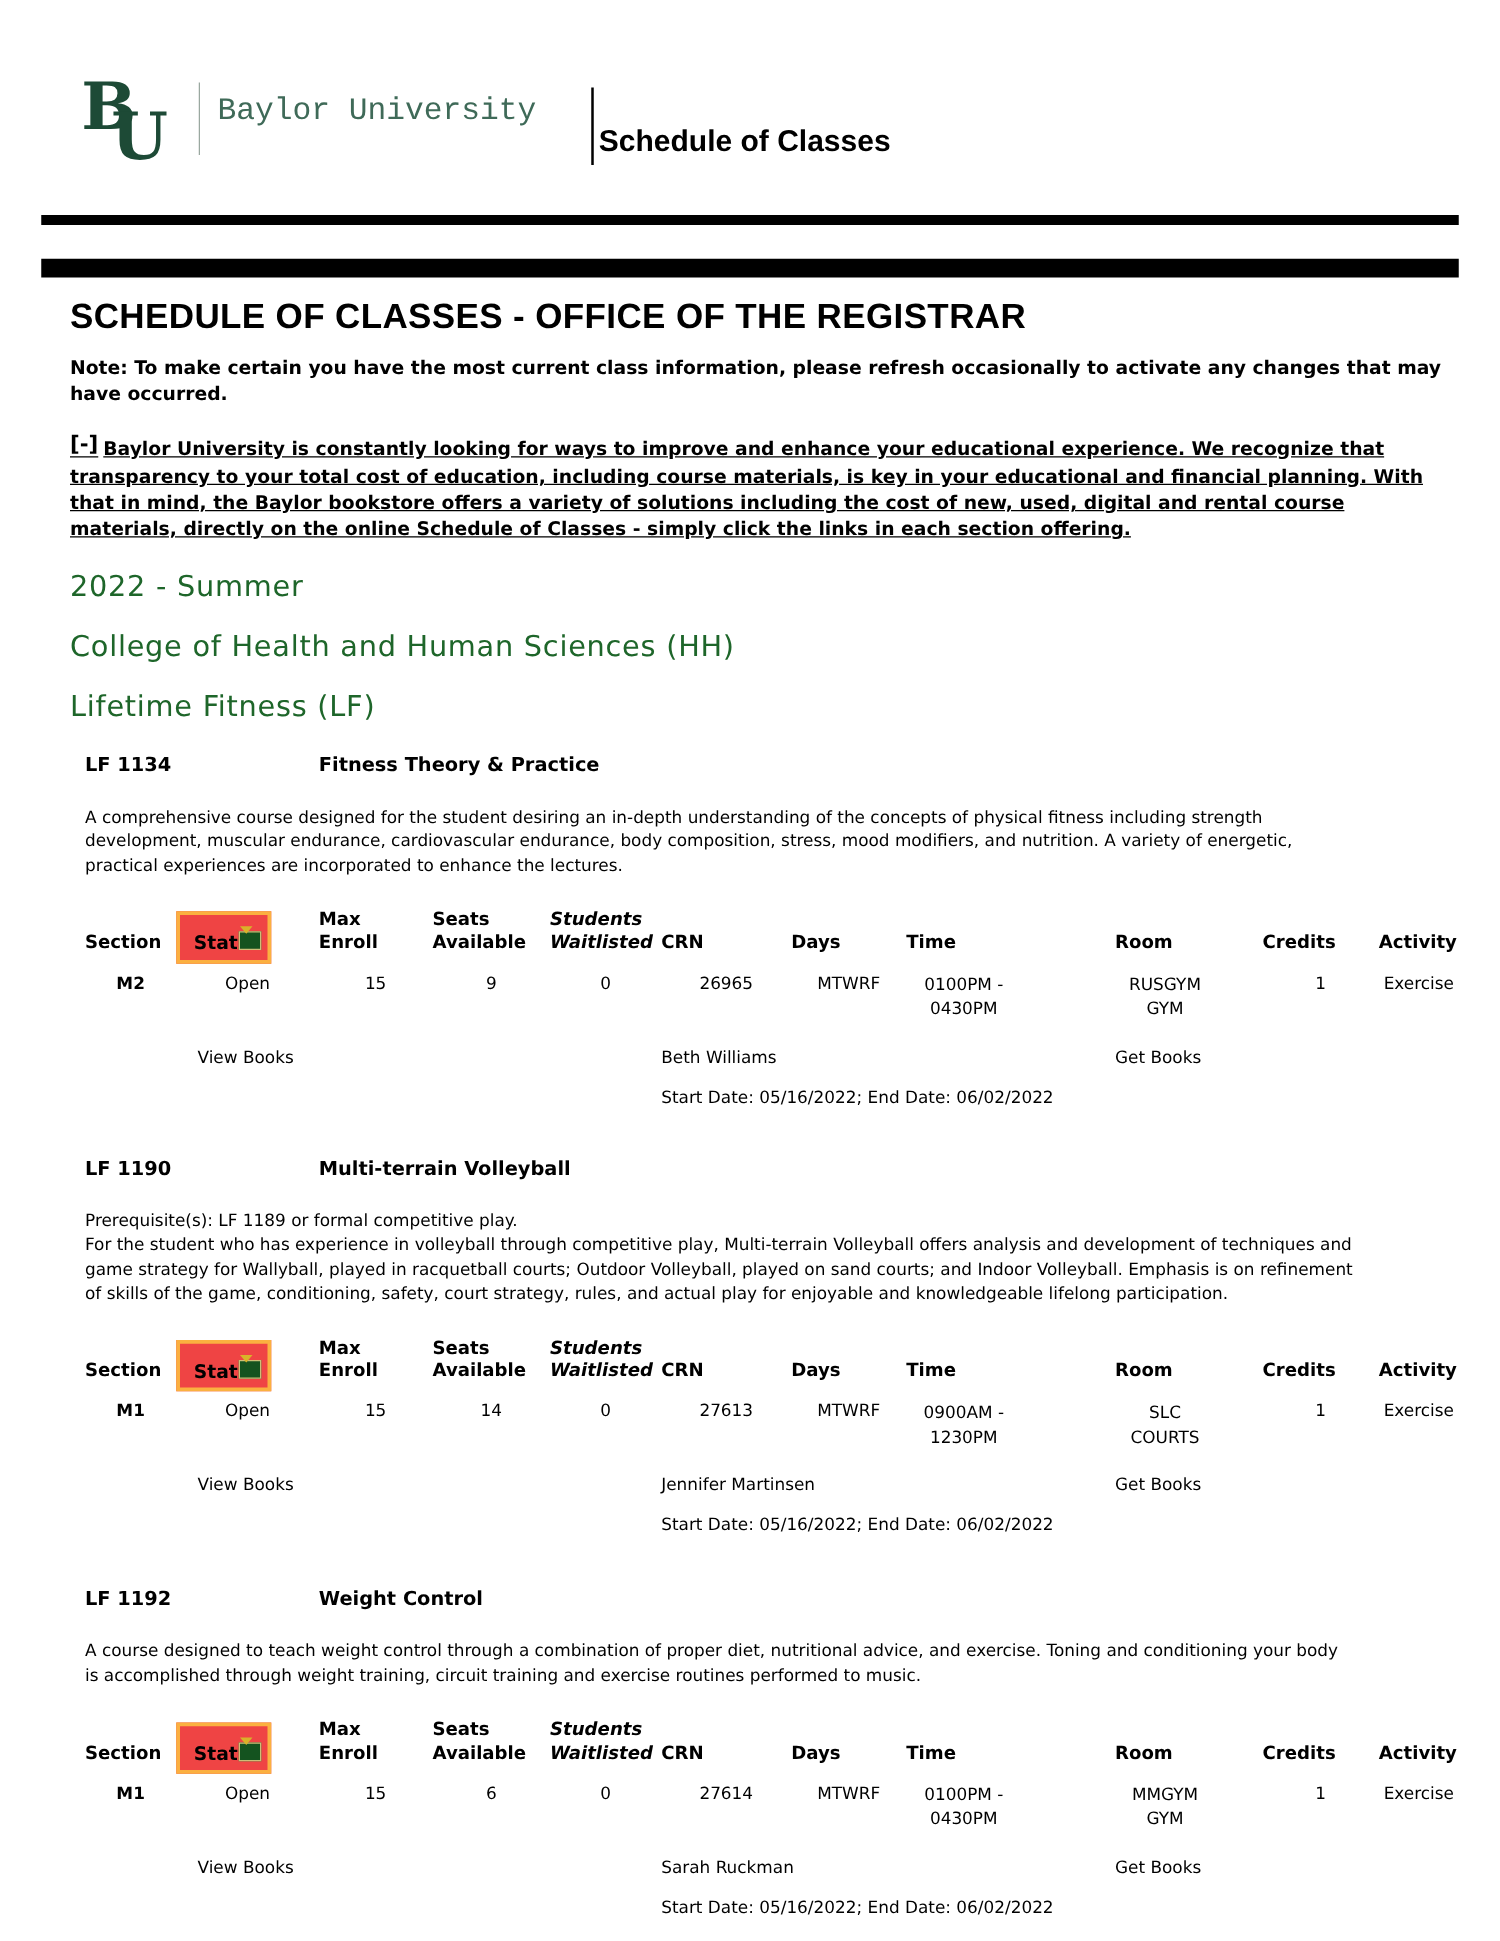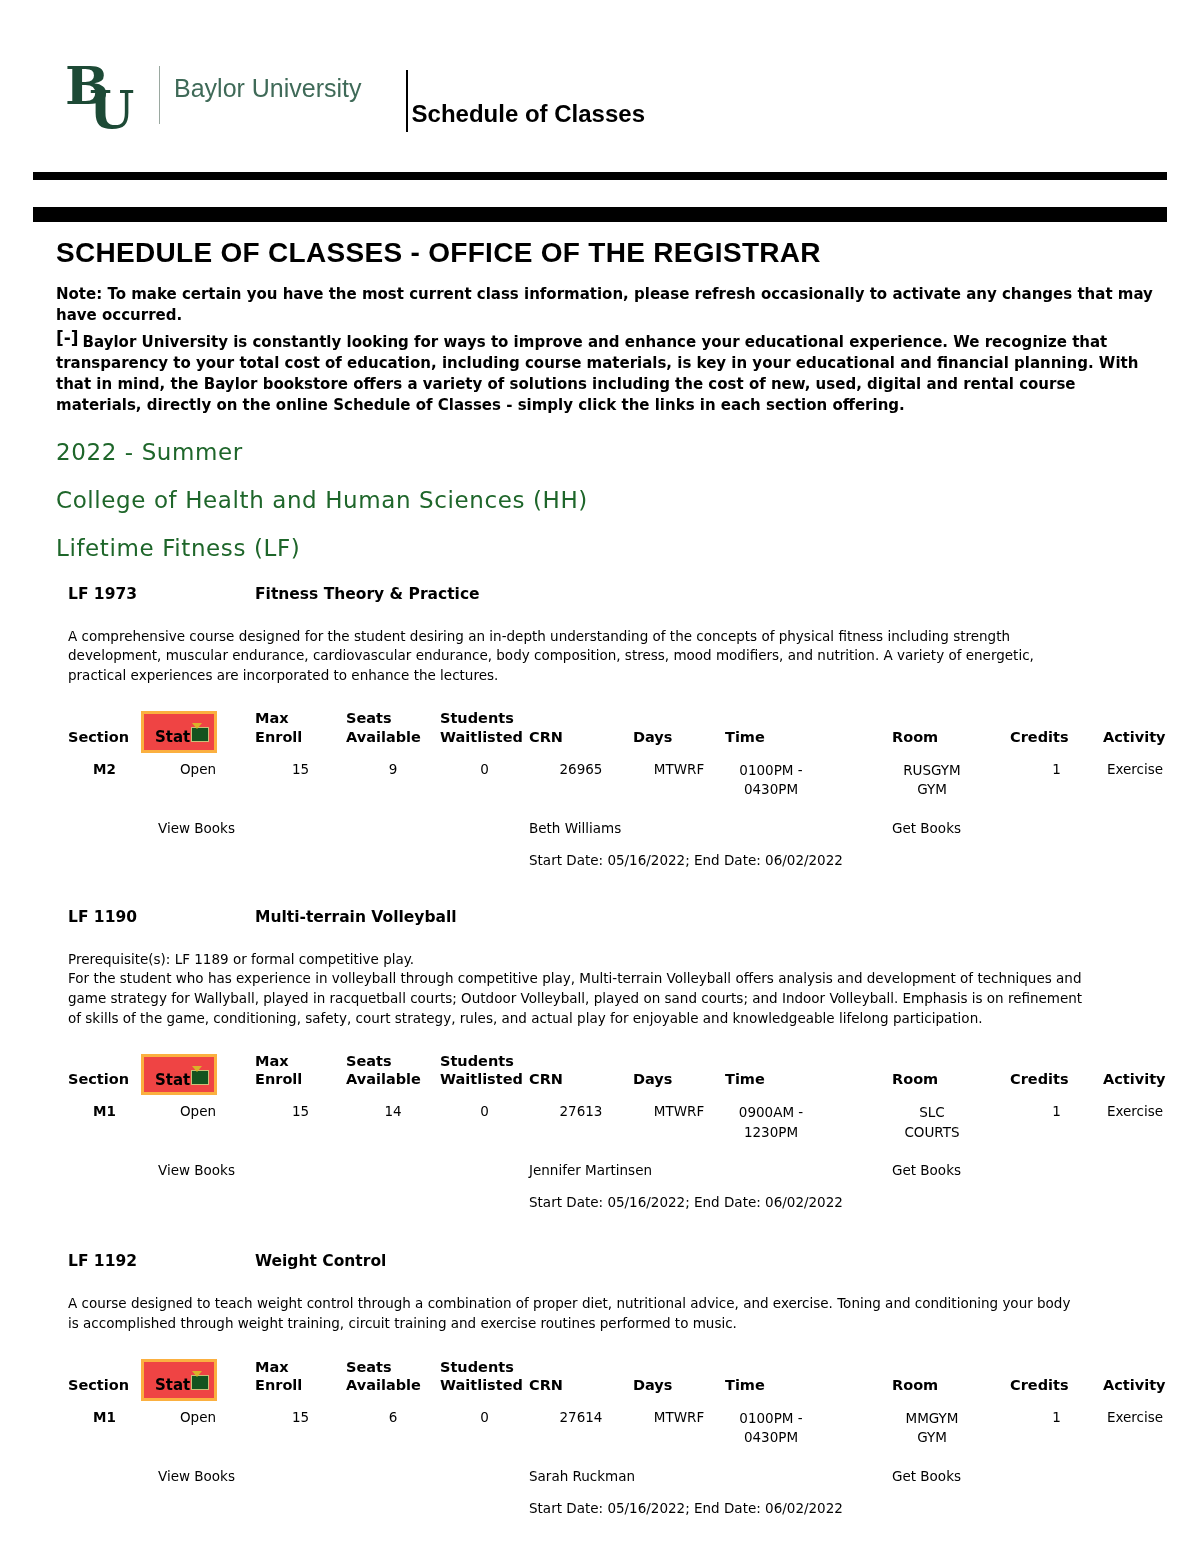--- a/index.html
+++ b/index.html
@@ -23,21 +23,21 @@
   .brand-row { display: flex; align-items: flex-start; margin: 62px 0 0 32px; }
   .monogram {
     position: relative; width: 88px; height: 80px;
     color: var(--monogram-green);
     font-family: "DejaVu Serif", serif; font-weight: bold; line-height: 1;
   }
   .monogram .b { position: absolute; left: 0; top: -2px; font-size: 52px; }
   .monogram .u { position: absolute; left: 24px; top: 22px; font-size: 52px; }
   .brand-divider { width: 1px; background: #9aa8a0; height: 58px; margin: 4px 14px 0 6px; }
   .wordmark {
-    font-family: Liberation Sans, sans-serif; font-size: 25px;
+    font-family: Liberation Mono, monospace; font-size: 25px;
     color: var(--wordmark-green); margin-top: 12px; white-space: nowrap;
   }
   .page-title-block {
     margin-left: 44px; border-left: 2px solid #000;
     height: 62px; padding: 0 0 4px 4px; margin-top: 8px;
     display: flex; flex-direction: column; justify-content: flex-end;
   }
   .page-title { font-family: "Liberation Sans", sans-serif; font-weight: bold; font-size: 24px; }
 
   
@@ -48,21 +48,21 @@
   .nav-links { text-align: right; padding-right: 24px; margin-top: 17px; font-weight: bold; font-size: 16px; }
   .nav-links a { color: #000; text-decoration: none; cursor: pointer; }
   .nav-sep { margin: 0 6px; }
 
   
   .registrar-heading {
     margin: 15px 0 0 23px; font-family: Liberation Sans, sans-serif;
     font-size: 28px; font-weight: bold; letter-spacing: 0.3px;
   }
   .note, .bookstore { margin: 15px 0 0 23px; font-weight: bold; font-size: 15px; line-height: 1.42; width: 1100px; }
-  .bookstore { margin-top: 2px; }
+  .bookstore { margin-top: 20px; text-decoration: underline; }
   .collapse-toggle { font-size: 17px; position: relative; top: -3px; margin-right: 4px; cursor: pointer; }
   .green-heading {
     margin: 22px 0 0 23px; color: var(--heading-green);
     font-size: 23px; letter-spacing: 0.6px; font-weight: normal;
   }
 
   
   .course { margin: 26px 0 0 35px; }
   .course:first-of-type { margin-top: 24px; }
   .course-header { font-weight: bold; font-size: 15.5px; }
@@ -70,21 +70,21 @@
   .course-desc {
     margin: 24px 0 0 0; font-size: 13.5px; line-height: 1.45;
     width: 1015px; white-space: pre-line;
   }
   .grid11 {
     display: grid;
     grid-template-columns: 73px 114px 91px 94px 89px 104px 92px 167px 118px 93px auto;
   }
   .thead { margin-top: 24px; align-items: end; font-weight: bold; font-size: 14.5px; }
   .th span { display: inline-block; line-height: 1.25; }
-  .w52 { width: 52px; } .w72 { width: 72px; } .w82 { width: 82px; }
+  .w52 { width: 52px; } .w72 { width: 72px; } .w82 { width: 82px; font-style: italic; }
   .stat-cell { position: relative; }
   .stat-box {
     border: 3px solid var(--stat-border-orange);
     background: #ef4444;
     display: inline-flex; align-items: flex-end;
     padding: 13px 5px 3px 11px; margin-bottom: -7px;
   }
   .stat-label { font-weight: bold; font-size: 15px; }
   .stat-icon {
     width: 18px; height: 15px; margin-left: 1px;
@@ -131,21 +131,21 @@
   <div class="registrar-heading">SCHEDULE OF CLASSES - OFFICE OF THE REGISTRAR</div>
   <p class="note">Note: To make certain you have the most current class information, please refresh occasionally to activate any changes that may have occurred.</p>
   <p class="bookstore"><span class="collapse-toggle">[-]</span><span>Baylor University is constantly looking for ways to improve and enhance your educational experience. We recognize that transparency to your total cost of education, including course materials, is key in your educational and financial planning. With that in mind, the Baylor bookstore offers a variety of solutions including the cost of new, used, digital and rental course materials, directly on the online Schedule of Classes - simply click the links in each section offering.</span></p>
 
   <div class="green-heading">2022 - Summer</div>
   <div class="green-heading">College of Health and Human Sciences (HH)</div>
   <div class="green-heading">Lifetime Fitness (LF)</div>
 
   <section class="course">
     <div class="course-header">
-      <span class="course-code">LF 1973</span><span class="course-title">Fitness Theory &amp; Practice</span>
+      <span class="course-code">LF 1134</span><span class="course-title">Fitness Theory &amp; Practice</span>
     </div>
     <p class="course-desc">A comprehensive course designed for the student desiring an in-depth understanding of the concepts of physical fitness including strength development, muscular endurance, cardiovascular endurance, body composition, stress, mood modifiers, and nutrition. A variety of energetic, practical experiences are incorporated to enhance the lectures.</p>
     <div class="grid11 thead">
       <div class="th"><span>Section</span></div>
       <div class="th stat-cell">
         <span class="stat-box"><span class="stat-label">Stat</span><span class="stat-icon"></span></span>
       </div>
       <div class="th"><span class="w52">Max Enroll</span></div>
       <div class="th"><span class="w72">Seats Available</span></div>
       <div class="th"><span class="w82">Students Waitlisted</span></div>

